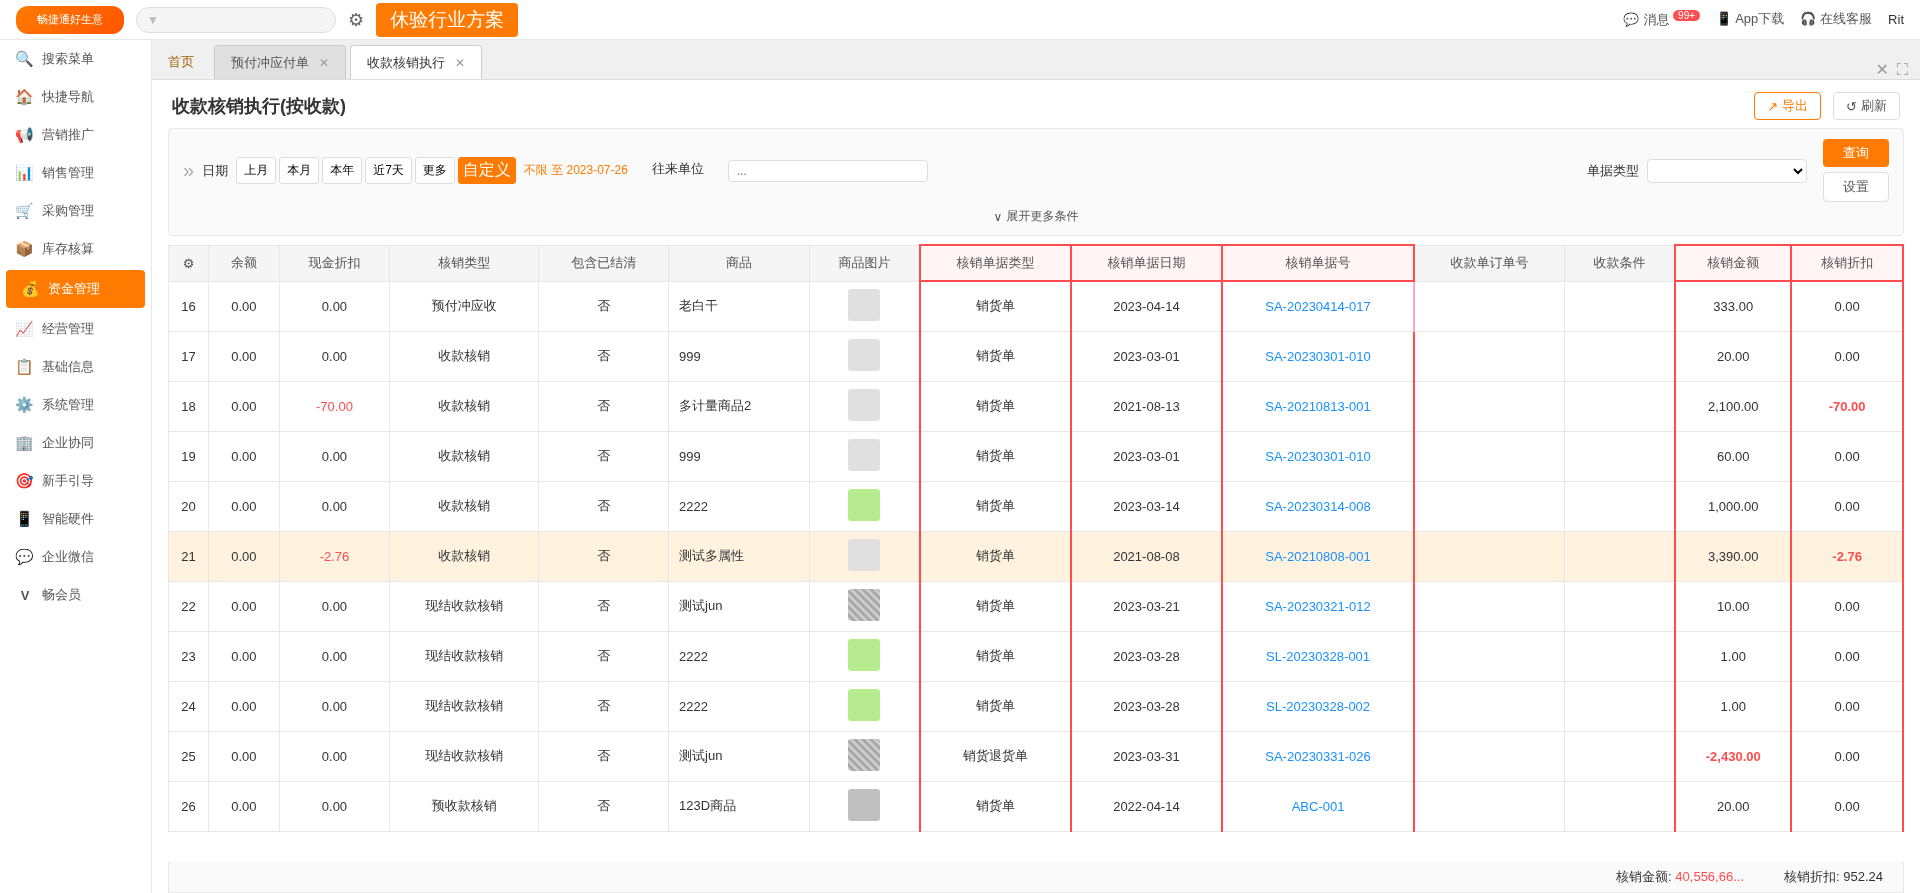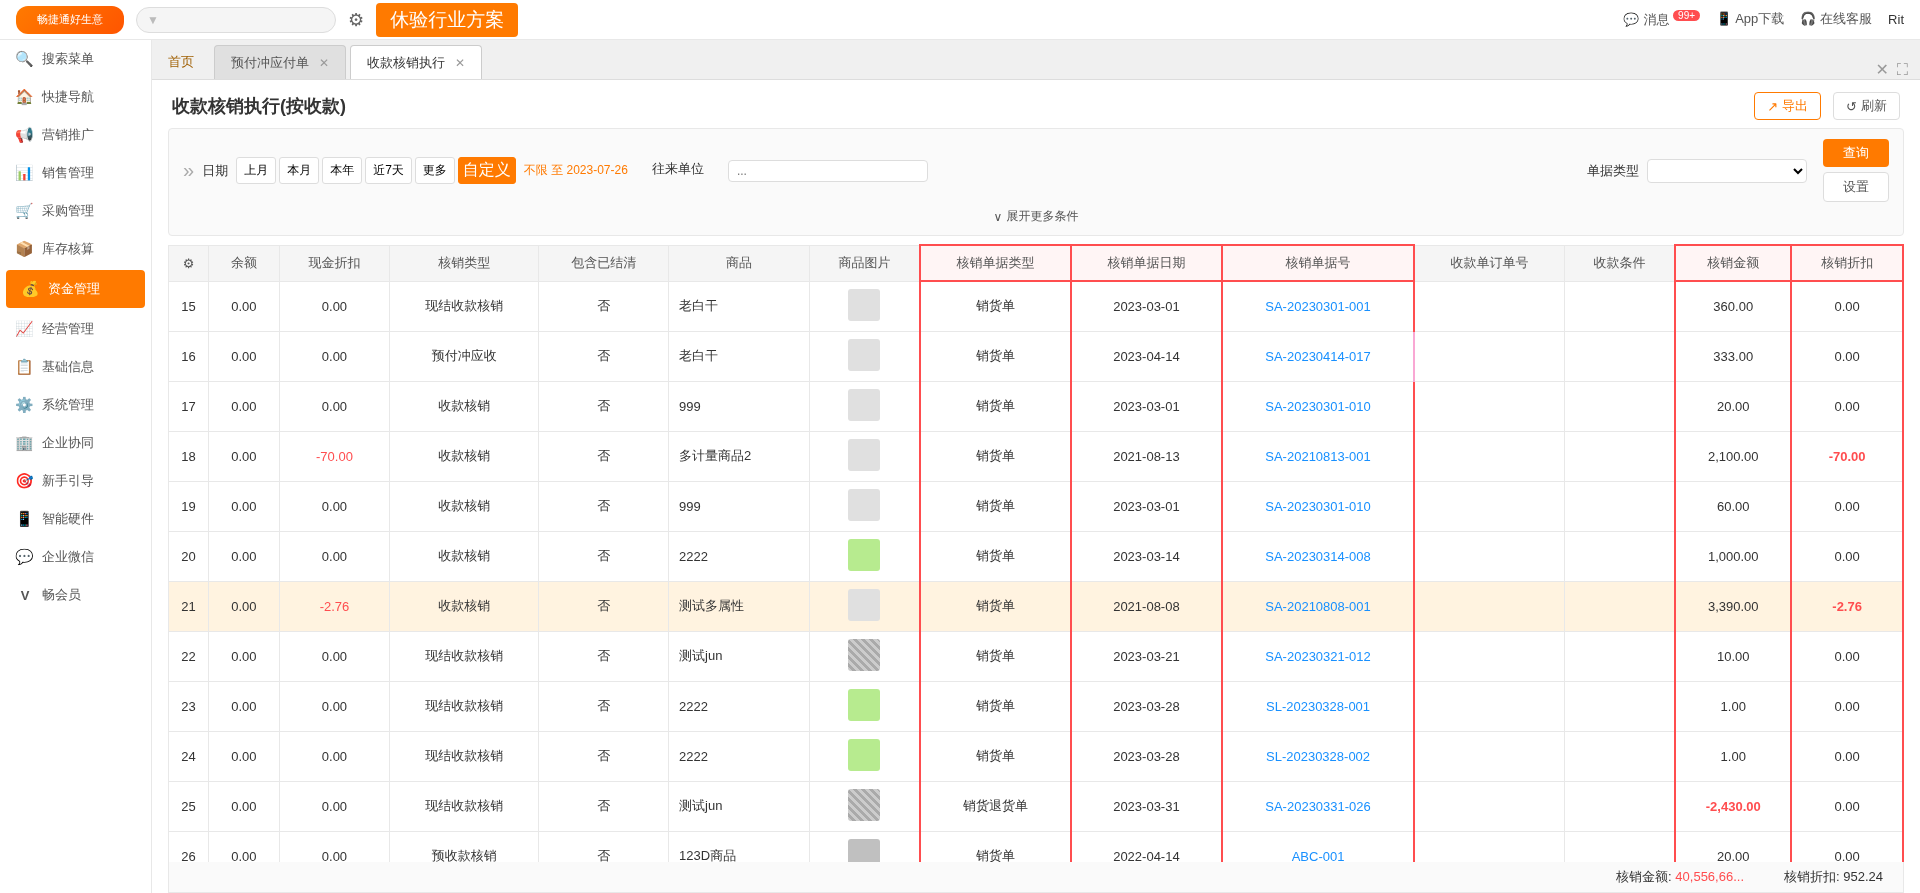--- a/index.html
+++ b/index.html
@@ -230,38 +230,20 @@
               <th style="border: 2px solid #ff4d4f; background: #fff5f5;">核销单据类型</th>
               <th style="border: 2px solid #ff4d4f; background: #fff5f5;">核销单据日期</th>
               <th style="border: 2px solid #ff4d4f; background: #fff5f5;">核销单据号</th>
               <th>收款单订单号</th>
               <th>收款条件</th>
               <th style="border: 2px solid #ff4d4f; background: #fff5f5;">核销金额</th>
               <th style="border: 2px solid #ff4d4f; background: #fff5f5;">核销折扣</th>
             </tr>
           </thead>
           <tbody id="table-body">
-          <tr>
-    <td>15</td>
-    <td>0.00</td>
-    <td style="">0.00</td>
-    <td>现结收款核销</td>
-    <td>否</td>
-    <td style="text-align:left;">老白干</td>
-    <td>
-      <div style="width:32px;height:32px;border-radius:3px;display:inline-flex;align-items:center;justify-content:center;font-size:18px;background:#e0e0e0;"></div>
-    </td>
-    <td style="border-left:2px solid #ff4d4f;border-right:2px solid #ff4d4f;">销货单</td>
-    <td style="border-left:2px solid #ff4d4f;border-right:2px solid #ff4d4f;">2023-03-01</td>
-    <td style="border-left:2px solid #ff4d4f;border-right:2px solid #ff4d4f;"><a class="link-blue">SA-20230301-001</a></td>
-    <td></td>
-    <td></td>
-    <td style="border-left:2px solid #ff4d4f;border-right:2px solid #ff4d4f;">360.00</td>
-    <td style="border-left:2px solid #ff4d4f;border-right:2px solid #ff4d4f;">0.00</td>
-  </tr>
               <tr>
     <td>16</td>
     <td>0.00</td>
     <td style="">0.00</td>
     <td>预付冲应收</td>
     <td>否</td>
     <td style="text-align:left;">老白干</td>
     <td>
       <div style="width:32px;height:32px;border-radius:3px;display:inline-flex;align-items:center;justify-content:center;font-size:18px;background:#e0e0e0;"></div>
     </td>

